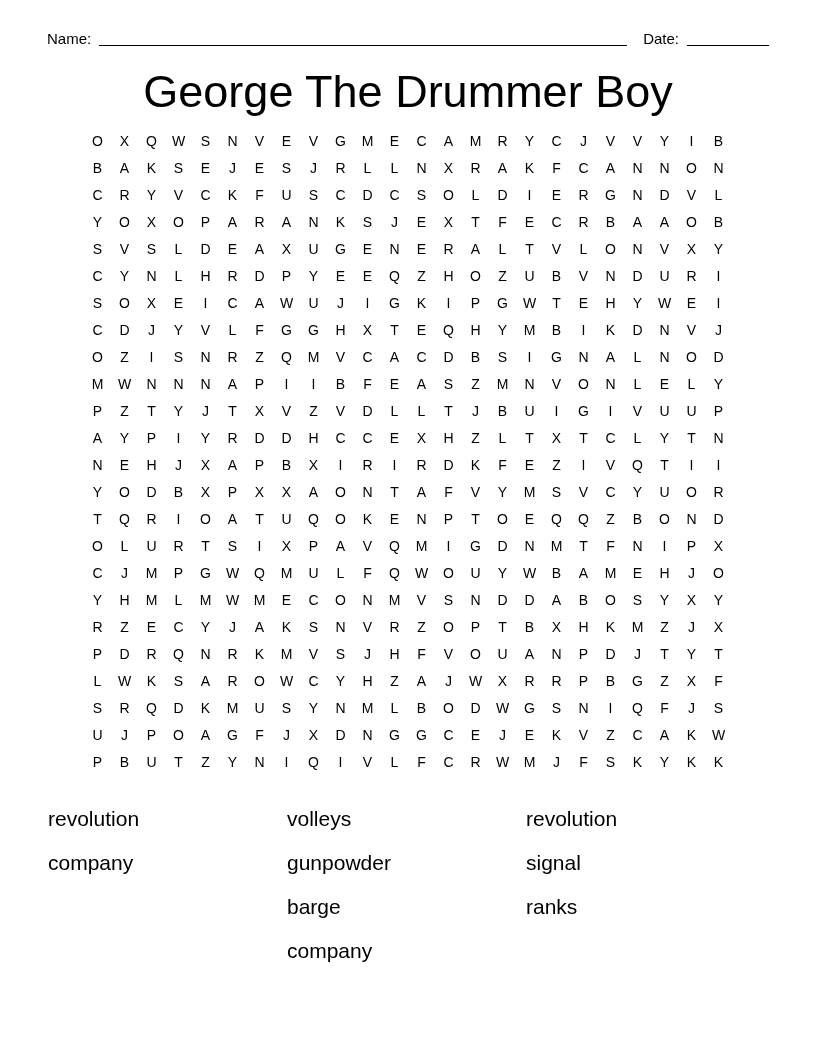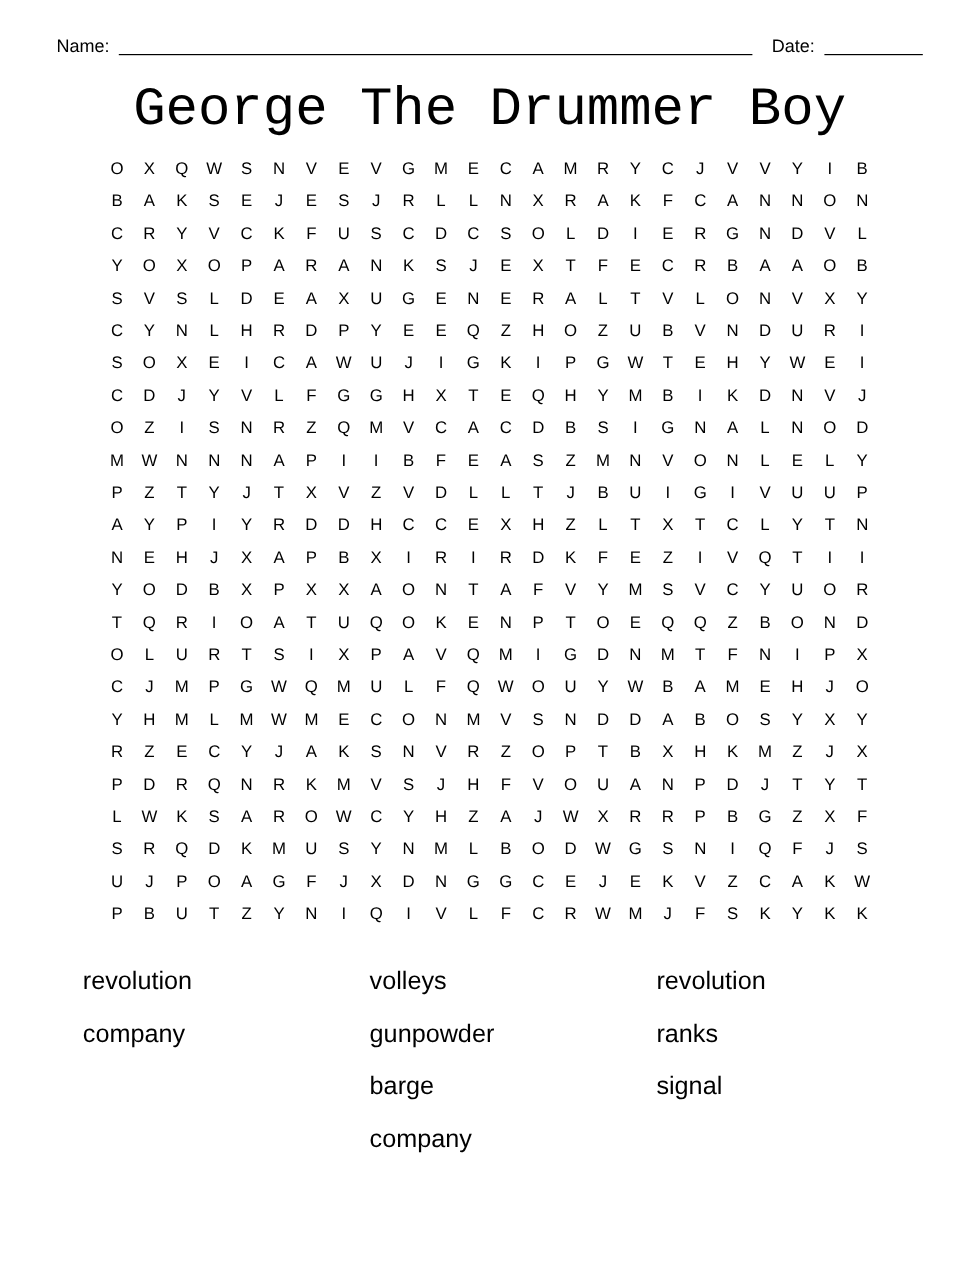--- a/index.html
+++ b/index.html
@@ -33,21 +33,21 @@
   }
   .name-line { flex: 1; margin: 0 16px 2px 8px; }
   .date-line { width: 82px; margin: 0 0 2px 8px; }
   
   h1.title {
     margin: 18px 0 10px 0;
     text-align: center;
     font-size: 45px;
     font-weight: 400;
     letter-spacing: 0px;
-    font-family: Liberation Mono, monospace;
+    font-family: Liberation Sans, sans-serif;
   }
   
   .grid {
     width: 648px;
     margin: 6px auto 0 auto;
   }
   .grid-row {
     display: flex;
     height: 27px;
   }
@@ -55,21 +55,20 @@
     width: 27px;
     text-align: center;
     font-size: 14px;
     line-height: 27px;
     font-weight: 400;
   }
   
   .words {
     display: flex;
     padding: 30px 0 0 48px;
-    margin-left: 21px;
   }
   .word-col { width: 239px; }
   .word {
     font-size: 21px;
     height: 44px;
     line-height: 26px;
     font-weight: 400;
   }
 </style>
 </head>
@@ -719,18 +718,18 @@
         <div class="word">company</div>
       </div>
       <div class="word-col">
         <div class="word">volleys</div>
         <div class="word">gunpowder</div>
         <div class="word">barge</div>
         <div class="word">company</div>
       </div>
       <div class="word-col">
         <div class="word">revolution</div>
+        <div class="word">signal</div>
         <div class="word">ranks</div>
-        <div class="word">signal</div>
       </div>
     </div>
 
 </div>
 
 </body></html>

